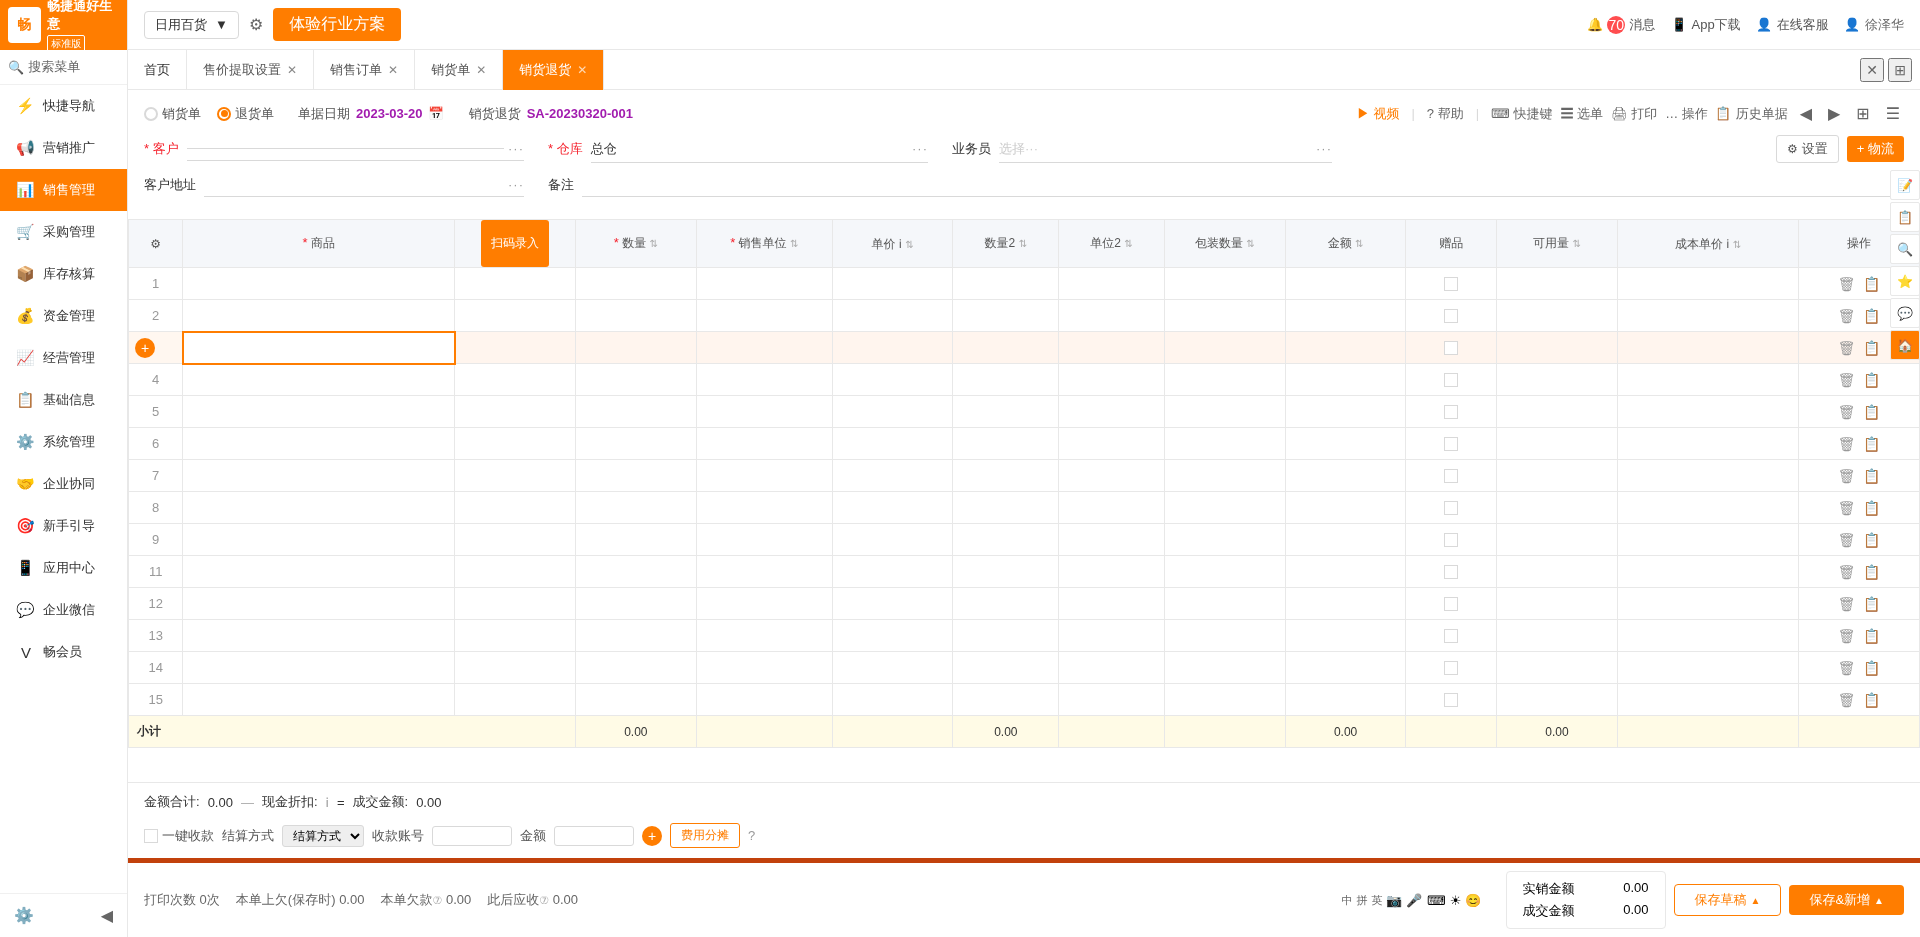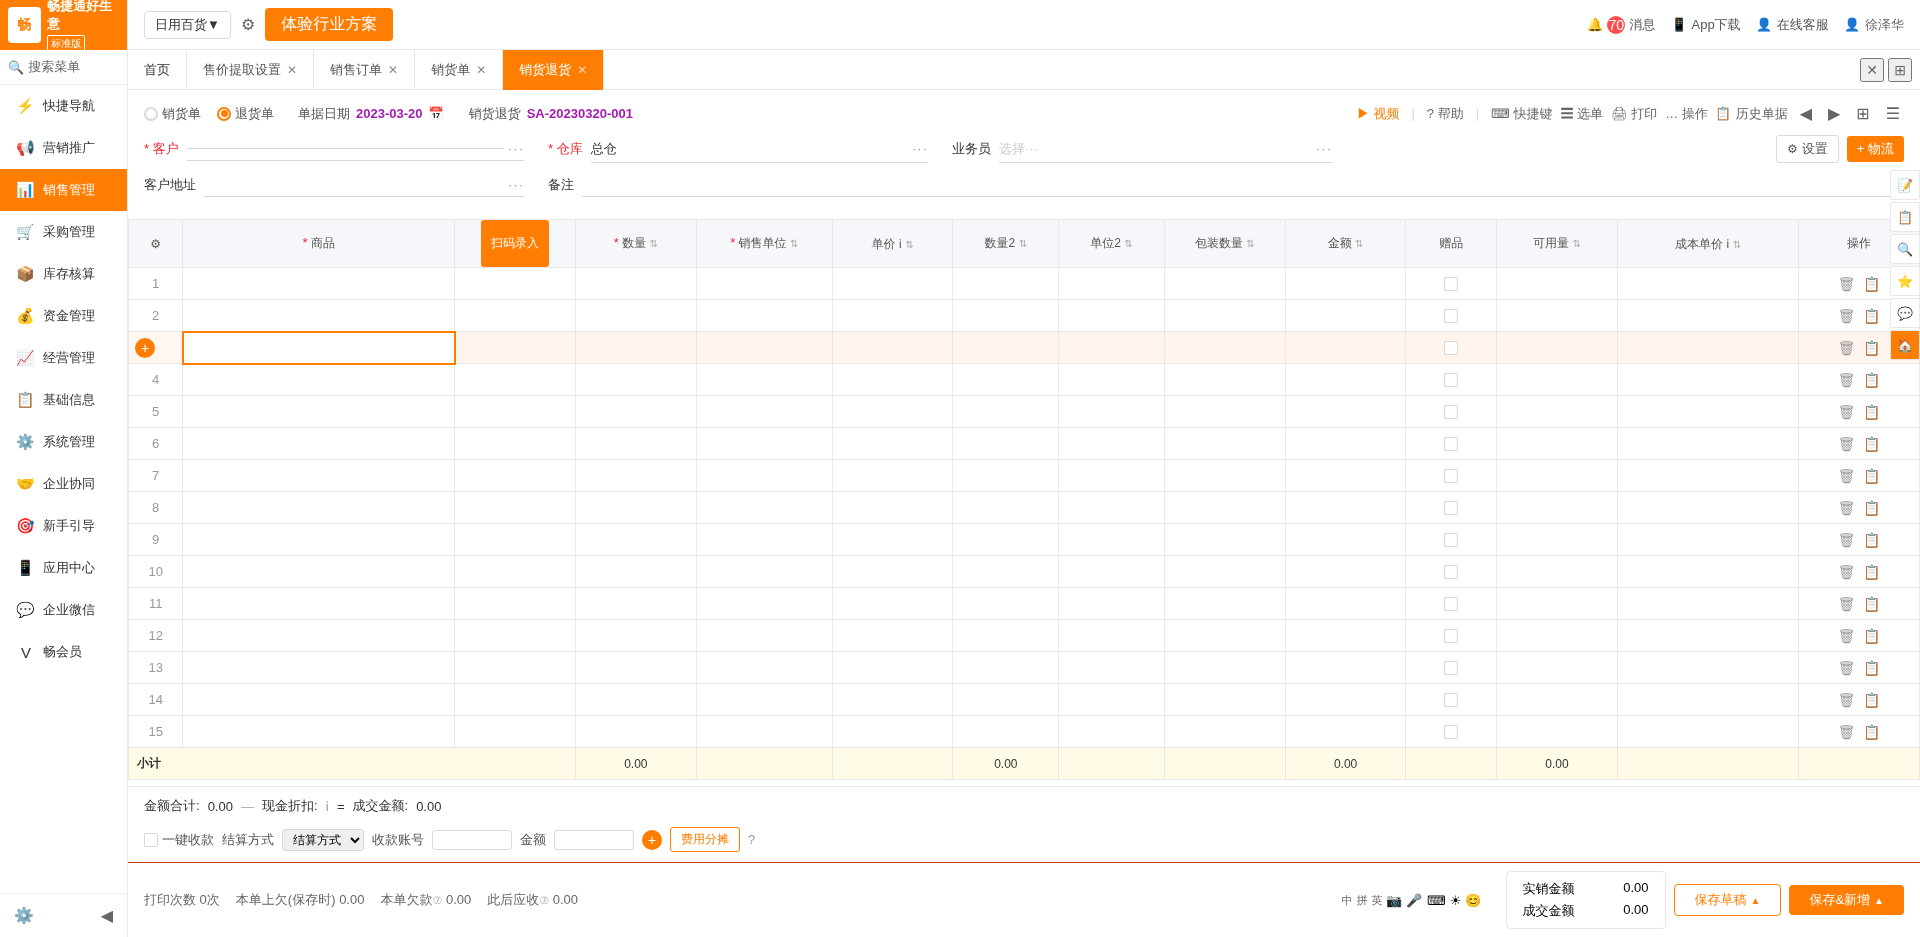--- a/index.html
+++ b/index.html
@@ -17,21 +17,21 @@
     .sidebar-nav-item .nav-icon { width: 18px; height: 18px; display: flex; align-items: center; justify-content: center; font-size: 15px; }
     .sidebar-nav-item .nav-label { font-size: 13px; }
     .sidebar-bottom { padding: 10px; display: flex; justify-content: space-between; border-top: 1px solid #f0f0f0; }
 
     
     .main { flex: 1; display: flex; flex-direction: column; height: 100%; overflow: hidden; }
 
     
     .topbar { height: 50px; background: #fff; display: flex; align-items: center; justify-content: space-between; padding: 0 16px; border-bottom: 1px solid #e8e8e8; flex-shrink: 0; }
     .topbar-left { display: flex; align-items: center; gap: 10px; }
-    .topbar-select { display: flex; align-items: center; gap: 0; border: 1px solid #d9d9d9; padding: 4px 10px; border-radius: 4px; cursor: pointer; color: #333; }
+    .topbar-select { display: flex; align-items: center; gap: 8px; border: 1px solid #d9d9d9; padding: 4px 10px; border-radius: 4px; cursor: pointer; color: #333; }
     .topbar-settings { color: #666; cursor: pointer; font-size: 16px; }
     .topbar-btn { background: #ff7d00; color: #fff; border: none; padding: 6px 16px; border-radius: 4px; cursor: pointer; font-size: 16px; }
     .topbar-right { display: flex; align-items: center; gap: 16px; color: #666; }
     .topbar-user { display: flex; align-items: center; gap: 4px; cursor: pointer; }
     .badge { background: #ff4d4f; color: #fff; border-radius: 50%; width: 18px; height: 18px; font-size: 14px; display: flex; align-items: center; justify-content: center; }
     .topbar-icon { display: flex; align-items: center; gap: 4px; cursor: pointer; font-size: 12px; color: #555; }
 
     
     .tabbar { height: 40px; background: #fff; display: flex; align-items: center; border-bottom: 1px solid #e8e8e8; flex-shrink: 0; padding-left: 0; }
     .tab { padding: 0 16px; height: 40px; display: flex; align-items: center; gap: 6px; cursor: pointer; color: #555; border-right: 1px solid #e8e8e8; font-size: 13px; white-space: nowrap; }
@@ -87,21 +87,21 @@
 
     
     .bottom-section { background: #fff; padding: 10px 16px; border-top: 1px solid #e8e8e8; flex-shrink: 0; }
     .bottom-row1 { display: flex; align-items: center; gap: 8px; font-size: 13px; color: #333; margin-bottom: 12px; }
     .bottom-dash { color: #aaa; }
     .bottom-row2 { display: flex; align-items: center; gap: 8px; font-size: 12px; color: #555; }
     .btn-fee { background: #fff; border: 1px solid #ff7d00; color: #ff7d00; padding: 3px 10px; border-radius: 3px; cursor: pointer; font-size: 12px; }
     .checkbox-label { display: flex; align-items: center; gap: 4px; cursor: pointer; color: #555; font-size: 12px; }
 
     
-    .bottom-action-row { display: flex; align-items: center; padding: 8px 16px; background: #fff; border-top: 1px solid #c2410c; gap: 8px; flex-shrink: 0; }
+    .bottom-action-row { display: flex; align-items: center; padding: 8px 16px; background: #fff; border-top: 5px solid #c2410c; gap: 8px; flex-shrink: 0; }
     .btn-save-draft { background: #fff; border: 1px solid #ff7d00; color: #ff7d00; padding: 6px 20px; border-radius: 4px; cursor: pointer; font-size: 13px; display: flex; align-items: center; gap: 4px; }
     .btn-save-new { background: #ff7d00; color: #fff; border: none; padding: 6px 20px; border-radius: 4px; cursor: pointer; font-size: 13px; display: flex; align-items: center; gap: 4px; }
     .btn-save-draft .dropdown-arrow, .btn-save-new .dropdown-arrow { font-size: 10px; }
 
     
     .right-floating { position: absolute; right: 0; top: 80px; display: flex; flex-direction: column; gap: 2px; }
     .float-icon { width: 30px; height: 30px; background: #fff; border: 1px solid #e8e8e8; display: flex; align-items: center; justify-content: center; cursor: pointer; color: #666; font-size: 13px; border-radius: 2px; }
 
     
     .content-wrapper { flex: 1; display: flex; flex-direction: column; overflow: hidden; position: relative; }
@@ -580,43 +580,20 @@
                   </div>
                 </td>
       <td></td>
       <td></td>
       <td>
         <button class="action-btn">🗑</button>
         <button class="action-btn">📋</button>
       </td>
     </tr>
               <tr>
-      <td><span class="row-num">10</span></td>
-      <td></td>
-      <td></td>
-      <td></td>
-      <td></td>
-      <td></td>
-      <td></td>
-      <td></td>
-      <td></td>
-      <td></td>
-      <td>
-                  <div class="checkbox-cell">
-                    <div class="checkbox"></div>
-                  </div>
-                </td>
-      <td></td>
-      <td></td>
-      <td>
-        <button class="action-btn">🗑</button>
-        <button class="action-btn">📋</button>
-      </td>
-    </tr>
-              <tr>
       <td><span class="row-num">11</span></td>
       <td></td>
       <td></td>
       <td></td>
       <td></td>
       <td></td>
       <td></td>
       <td></td>
       <td></td>
       <td></td>

